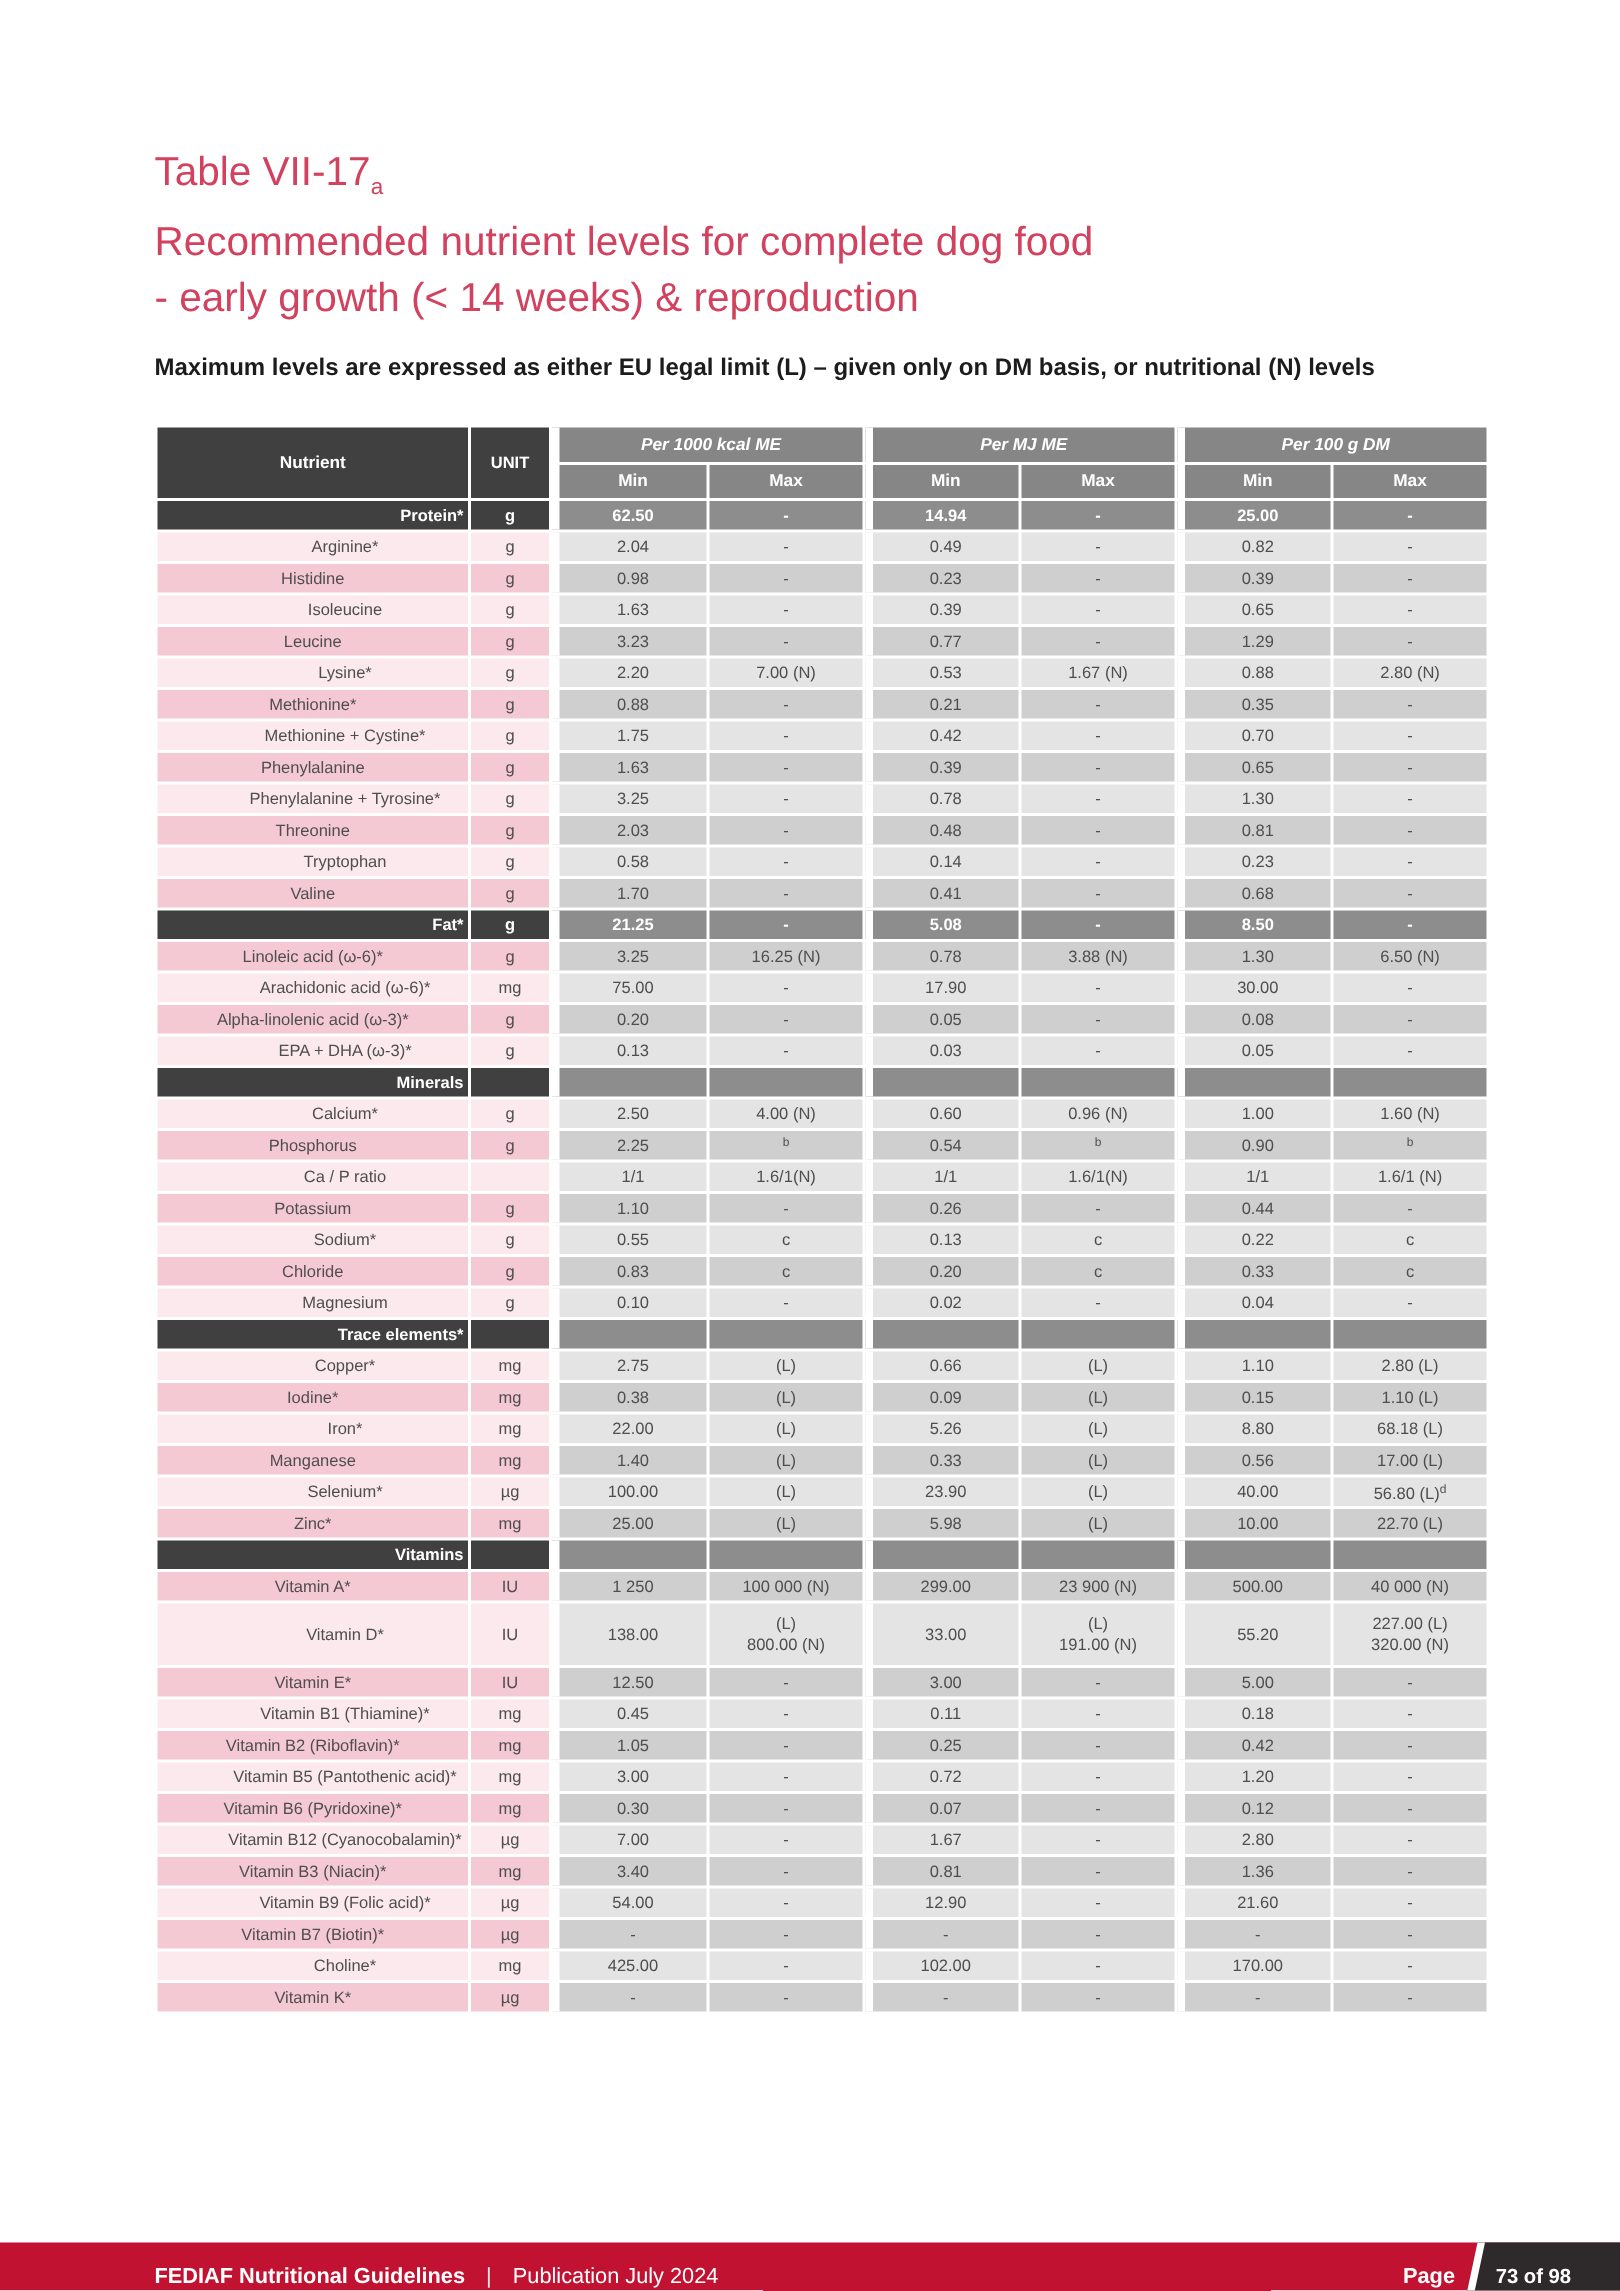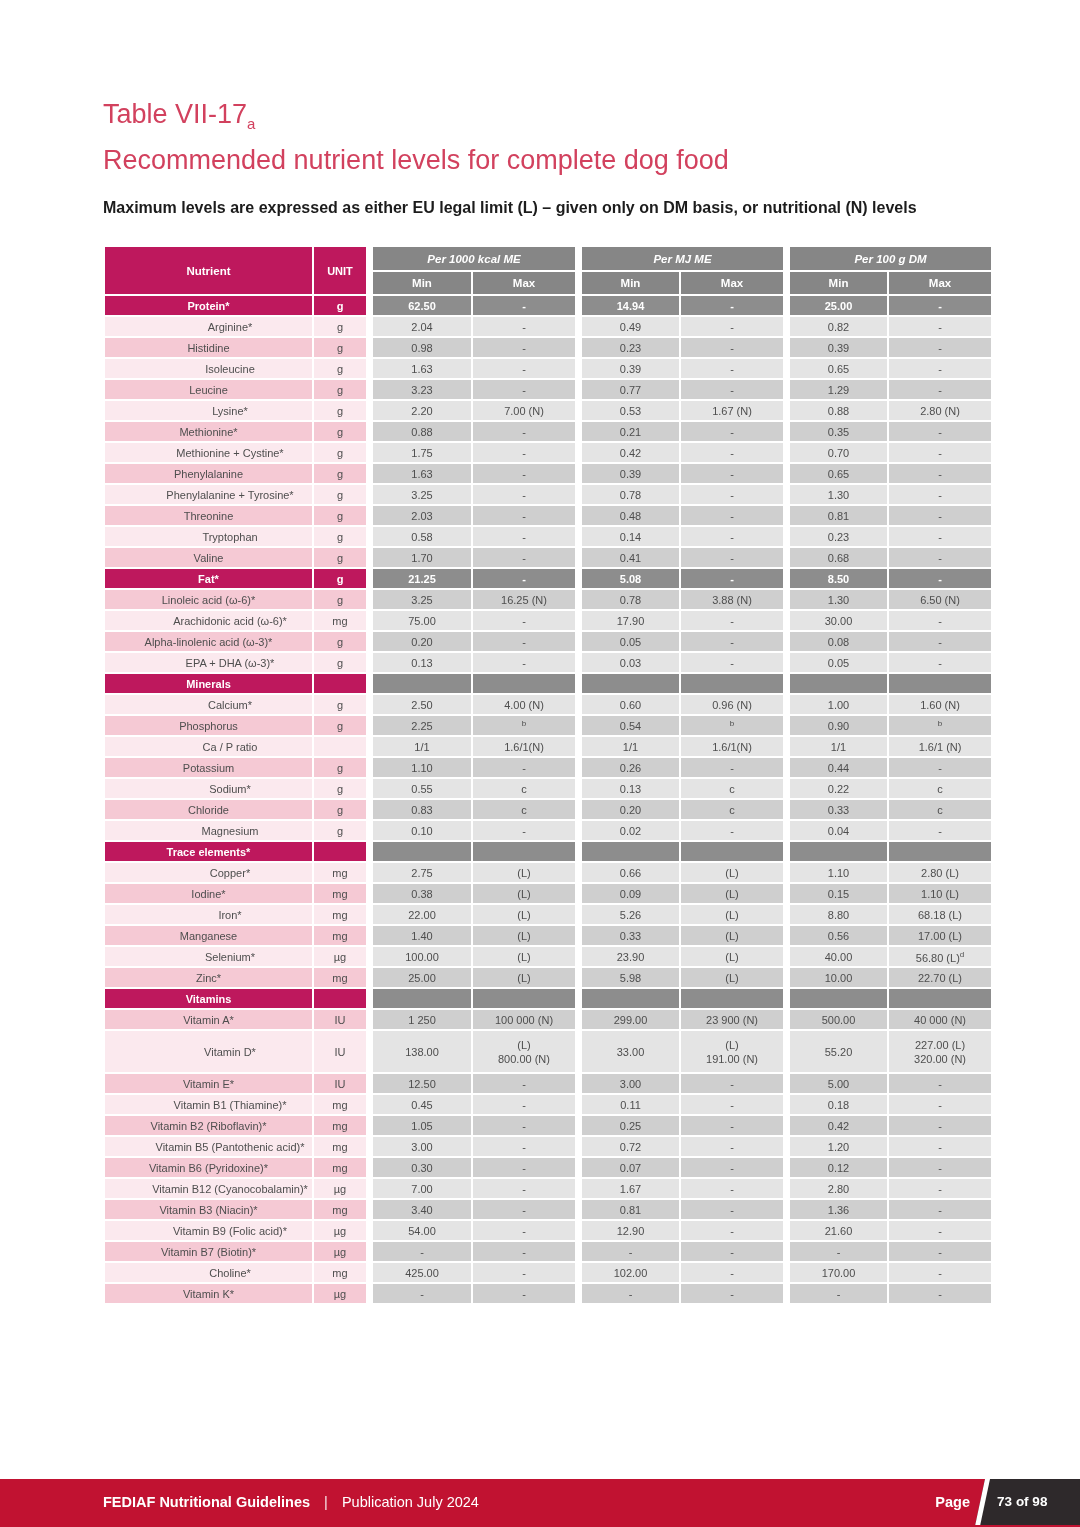--- a/index.html
+++ b/index.html
@@ -15,48 +15,48 @@
   .title sub{font-size:15px;}
   .intro{margin-top:20px;font-size:16px;font-weight:bold;color:#1c1c1c;}
 
   
   table.nutrients{
     margin-top:28px;width:876px;border-collapse:separate;border-spacing:2px;
     table-layout:fixed;font-size:11px;color:#4e4e4e;
   }
   table.nutrients th,table.nutrients td{padding:0 3px;text-align:center;vertical-align:middle;overflow:hidden;white-space:nowrap;}
   table.nutrients td{height:19px;}
-  .redcell{background:#be185d;color:#fff;font-weight:bold;}
+  .redcell{background:#404040;color:#fff;font-weight:bold;}
   th.hname{text-align:left;padding-left:9px;font-size:11.5px;}
   th.ghdr,th.mhdr{background:#868686;color:#fff;font-weight:bold;font-size:11.5px;}
   th.ghdr{height:23px;font-style:italic;}
   th.mhdr{height:22px;}
   .gstart{border-left:5px solid #ffffff;}
   td.name{text-align:left;padding-left:9px;}
   td.name.light{background:#fbe9ee;padding-left:46px;}
   td.name.dark{background:#f5c9d4;}
   td.unit.light{background:#fbe9ee;}
   td.unit.dark{background:#f5c9d4;}
   td.val.light{background:#e4e4e4;}
   td.val.dark{background:#cfcfcf;}
   td.val.emph{background:#8d8d8d;color:#ffffff;font-weight:bold;}
   td.val.fill{background:#8d8d8d;}
-  td.name.redcell,td.unit.redcell{text-align:center;}
+  td.name.redcell,td.unit.redcell{text-align:right;}
   td.unit.redcell{text-align:center;}
   tr.tall td{height:41px;}
   td sup{font-size:8px;vertical-align:super;}
   td .ln{line-height:14px;}
 
   
   .footnote{margin-top:24px;font-size:14.5px;color:#4a4a4a;line-height:27px;}
   .footnote .it{font-style:italic;}
   .footnote sub{font-size:9px;}
 
   
-  .footer{position:absolute;left:0;bottom:0;width:1080px;height:48px;background:#c11231;}
+  .footer{position:absolute;left:0;bottom:0;width:1080px;height:32px;background:#c11231;}
   .footer-left{position:absolute;left:103px;top:0;height:46px;line-height:46px;color:#fff;font-size:14.5px;}
   .footer-left .sep{margin:0 10px;font-weight:300;opacity:.9;}
   .footer-left .bold{font-weight:bold;}
   .page-label{position:absolute;right:110px;top:0;height:46px;line-height:46px;color:#fff;font-size:14.5px;font-weight:bold;}
   .page-wedge{
     position:absolute;right:-14px;top:0;height:46px;width:104px;
     background:#2e292b;border-left:5px solid #ffffff;
     transform:skewX(-12deg);transform-origin:0 0;
   }
   .page-wedge .inner{
@@ -65,20 +65,21 @@
   }
 </style>
 </head>
 <body>
 
 <div class="content">
 
   <div class="title">
     <div><span>Table VII-17</span><sub>a</sub></div>
     <div>Recommended nutrient levels for complete dog food</div>
+    <div>- early growth (&lt; 14 weeks) &amp; reproduction</div>
   </div>
 
   <div class="intro">Maximum levels are expressed as either EU legal limit (L) – given only on DM basis,  or nutritional (N) levels</div>
 
   <table class="nutrients">
     <colgroup>
       <col style="width:207px">
         <col style="width:52px">
       <col style="width:103px">
         <col style="width:102px">

